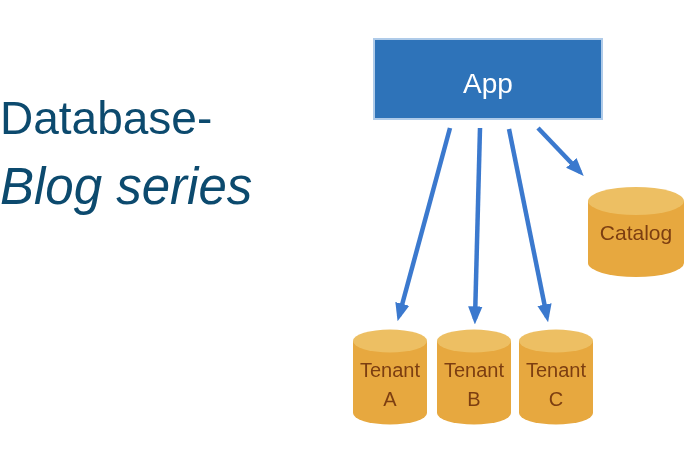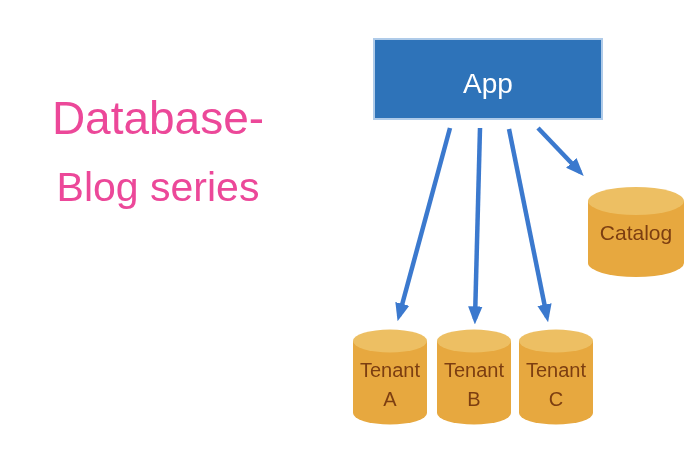--- a/index.html
+++ b/index.html
@@ -9,32 +9,32 @@
     height: 450px;
     background: #ffffff;
     overflow: hidden;
     font-family: "Liberation Sans", sans-serif;
   }
   .title-block {
     position: absolute;
     left: 0;
     top: 82px;
     width: 316px;
-    text-align: center;
-    color: #ec4899;
+    color: #0c4a6e;
   }
   .title-line {
     font-size: 46px;
     line-height: 73px;
     font-weight: 400;
     white-space: nowrap;
   }
   .subtitle-line {
-    font-size: 41px;
+    font-size: 51px;
     line-height: 64px;
+    font-style: italic;
     font-weight: 400;
     white-space: nowrap;
   }
   .diagram-svg {
     position: absolute;
     left: 0;
     top: 0;
     width: 700px;
     height: 450px;
   }

